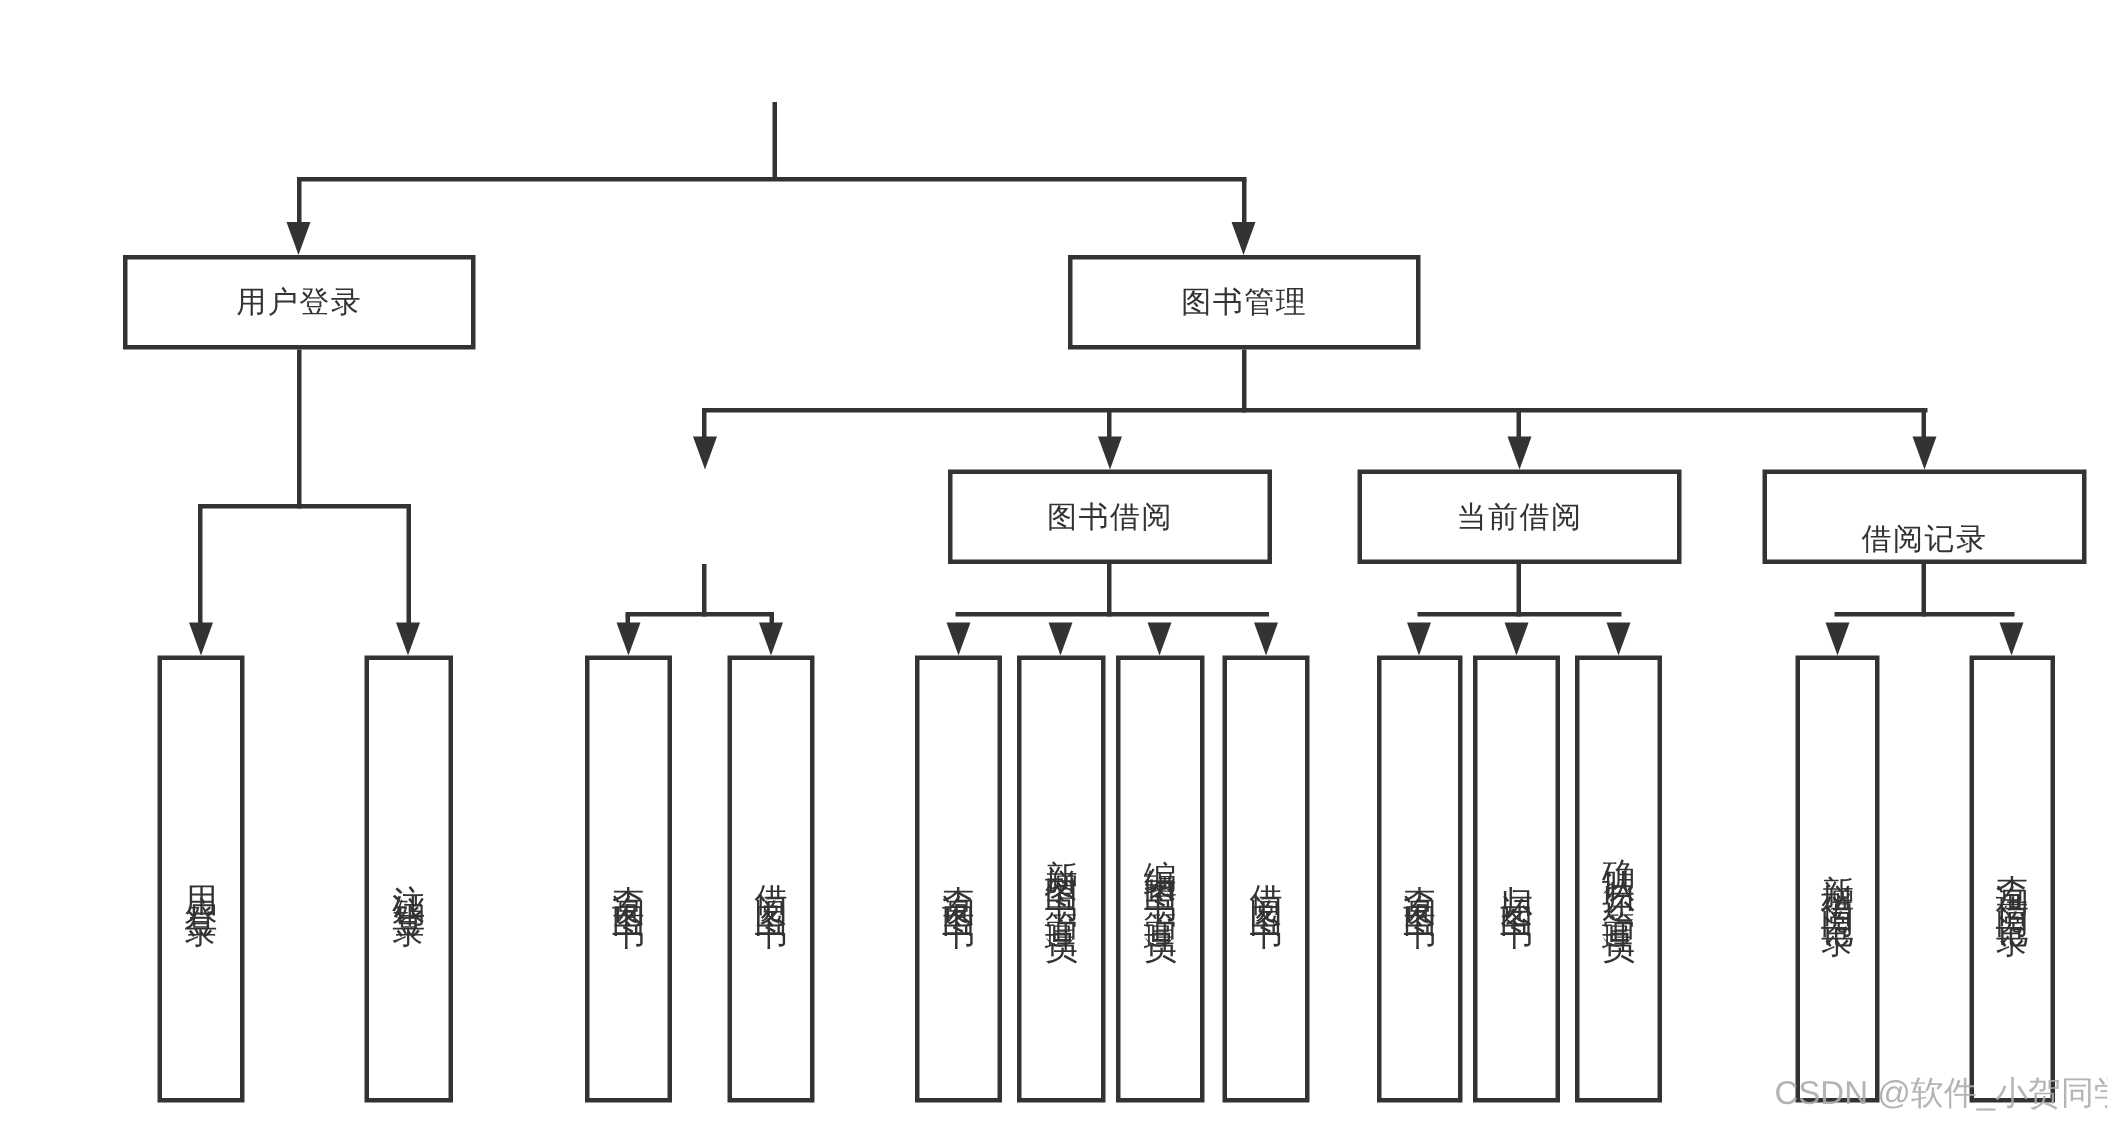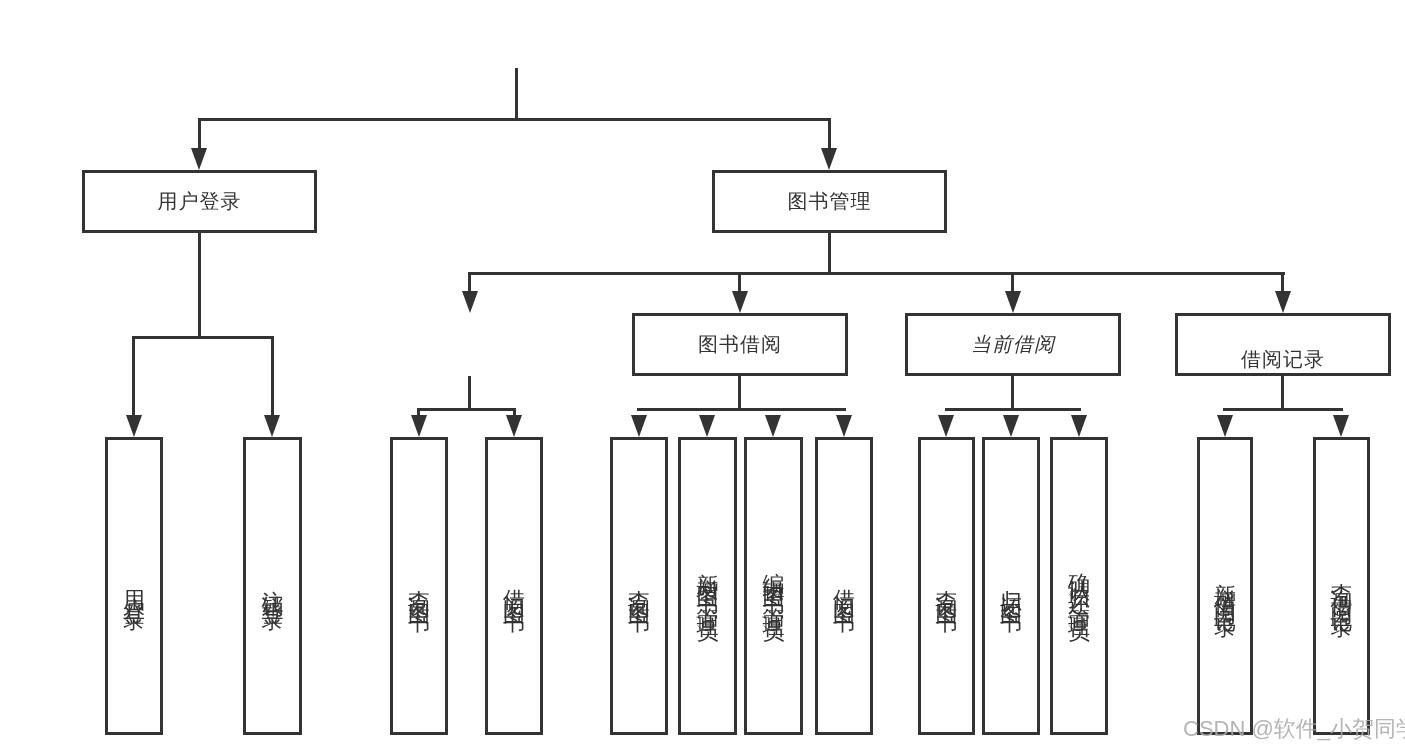--- a/index.html
+++ b/index.html
@@ -85,21 +85,21 @@
   <div class="line" style="left:738px; top:274px; width:3px; height:22px;"></div>
   <div class="arrow" style="left:732px; top:291px;"></div>
   <div class="line" style="left:1011px; top:274px; width:3px; height:22px;"></div>
   <div class="arrow" style="left:1005px; top:291px;"></div>
   <div class="line" style="left:1281px; top:274px; width:3px; height:22px;"></div>
   <div class="arrow" style="left:1275px; top:291px;"></div>
 
   <div class="box hbox" style="left:632px; top:313px; width:216px; height:63px;">
     <span>图书借阅</span>
   </div>
-  <div class="box hbox" style="left:905px; top:313px; width:216px; height:63px;font-style:italic;">
+  <div class="box hbox" style="left:905px; top:313px; width:216px; height:63px;">
     <span>当前借阅</span>
   </div>
   <div class="box hbox" style="left:1175px; top:313px; width:216px; height:63px;align-items:flex-end;">
     <span>借阅记录</span>
   </div>
 
   <div class="line" style="left:468px; top:376px; width:3px; height:35px;"></div>
   <div class="line" style="left:417px; top:408px; width:99px; height:3px;"></div>
   <div class="line" style="left:417px; top:410px; width:3px; height:12px;"></div>
   <div class="arrow" style="left:411px; top:415px;"></div>

